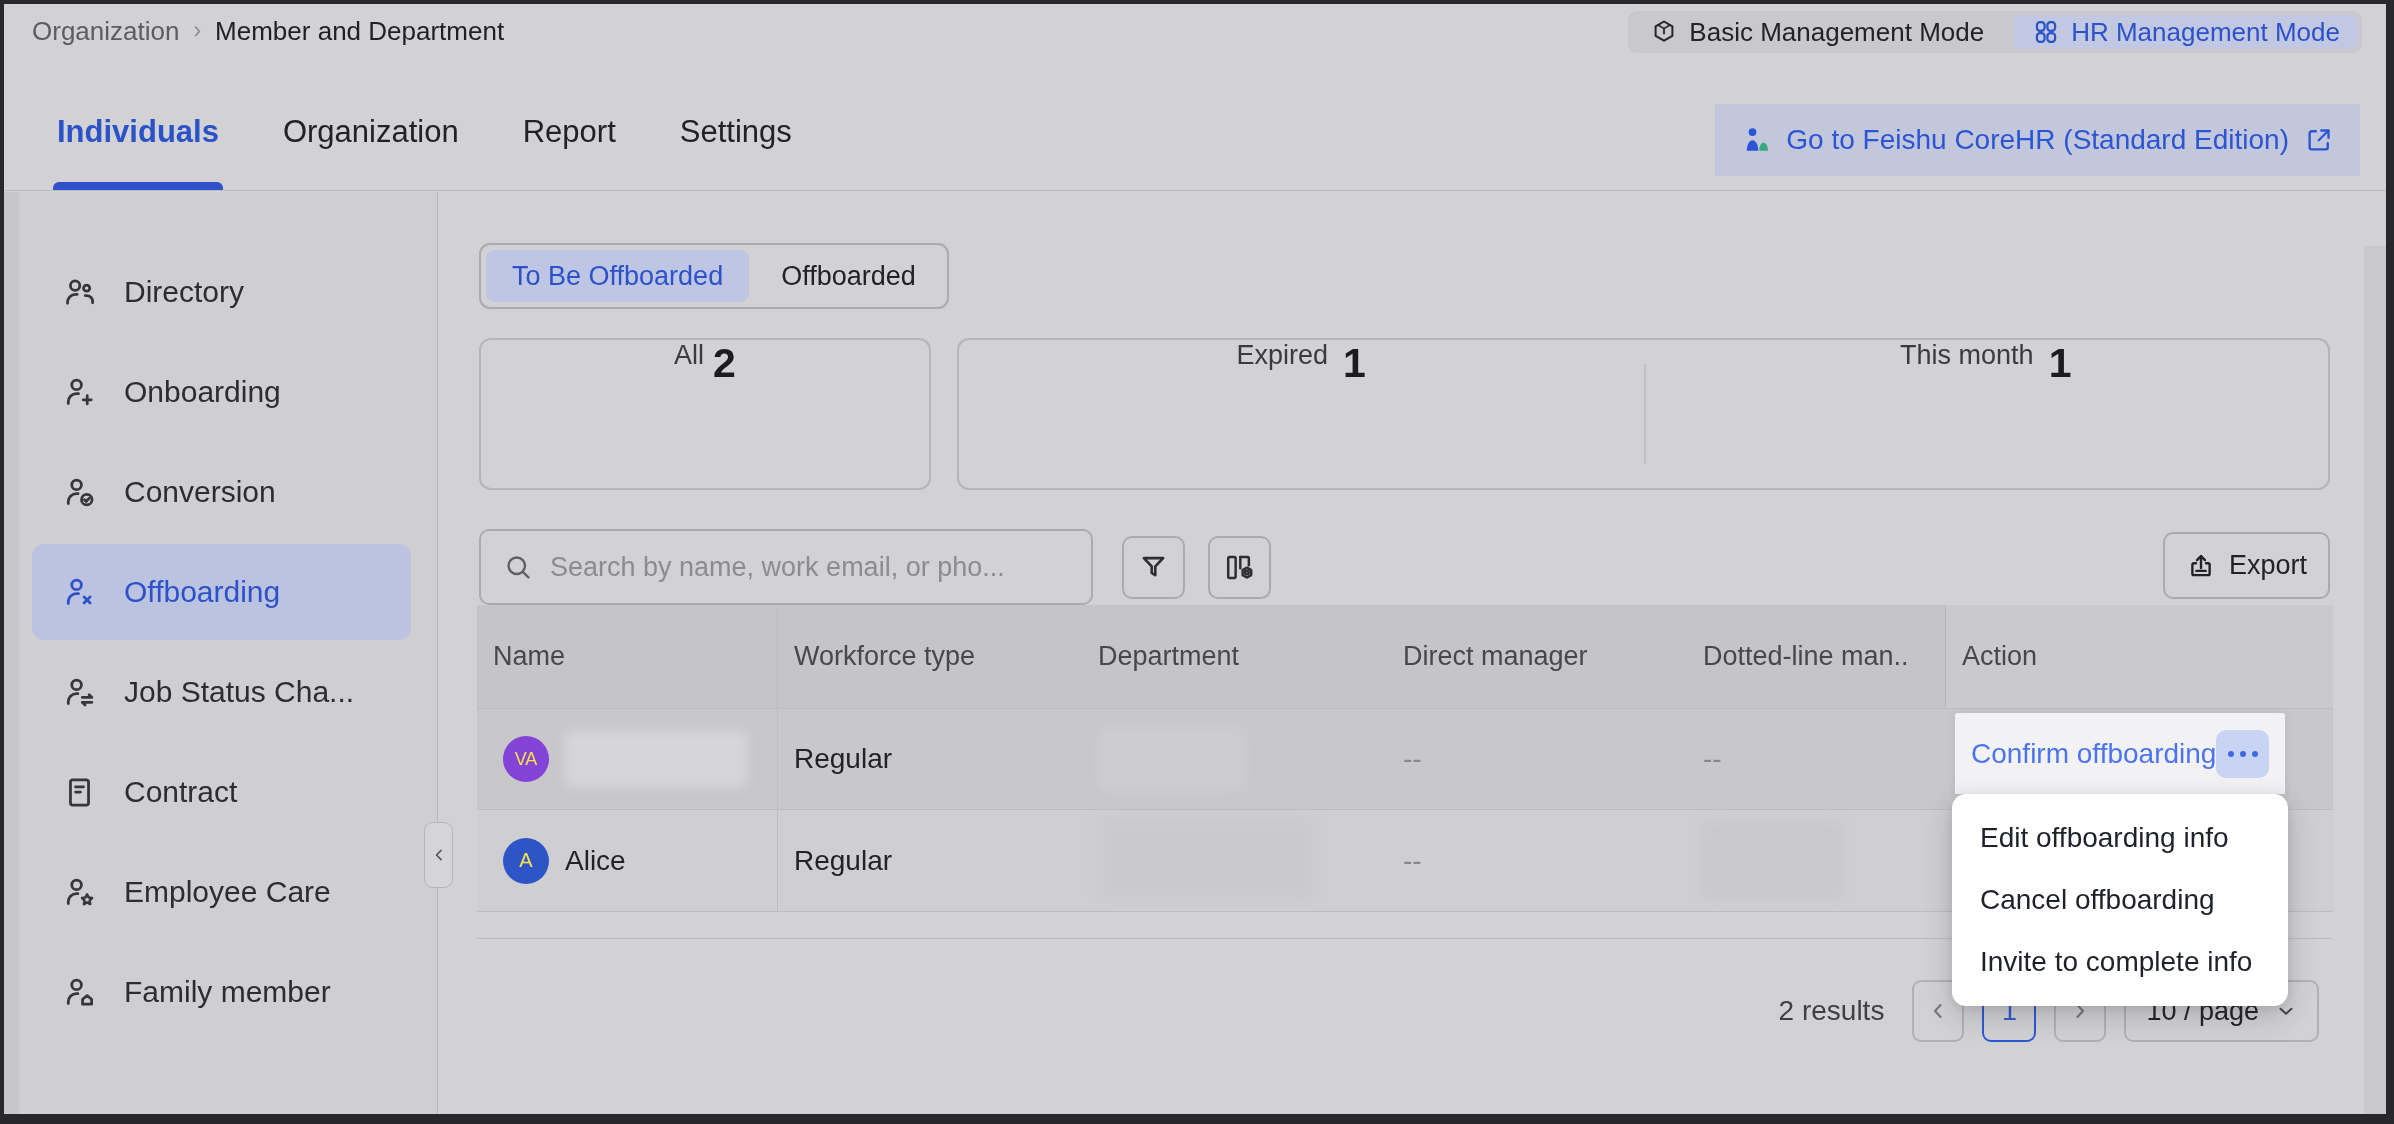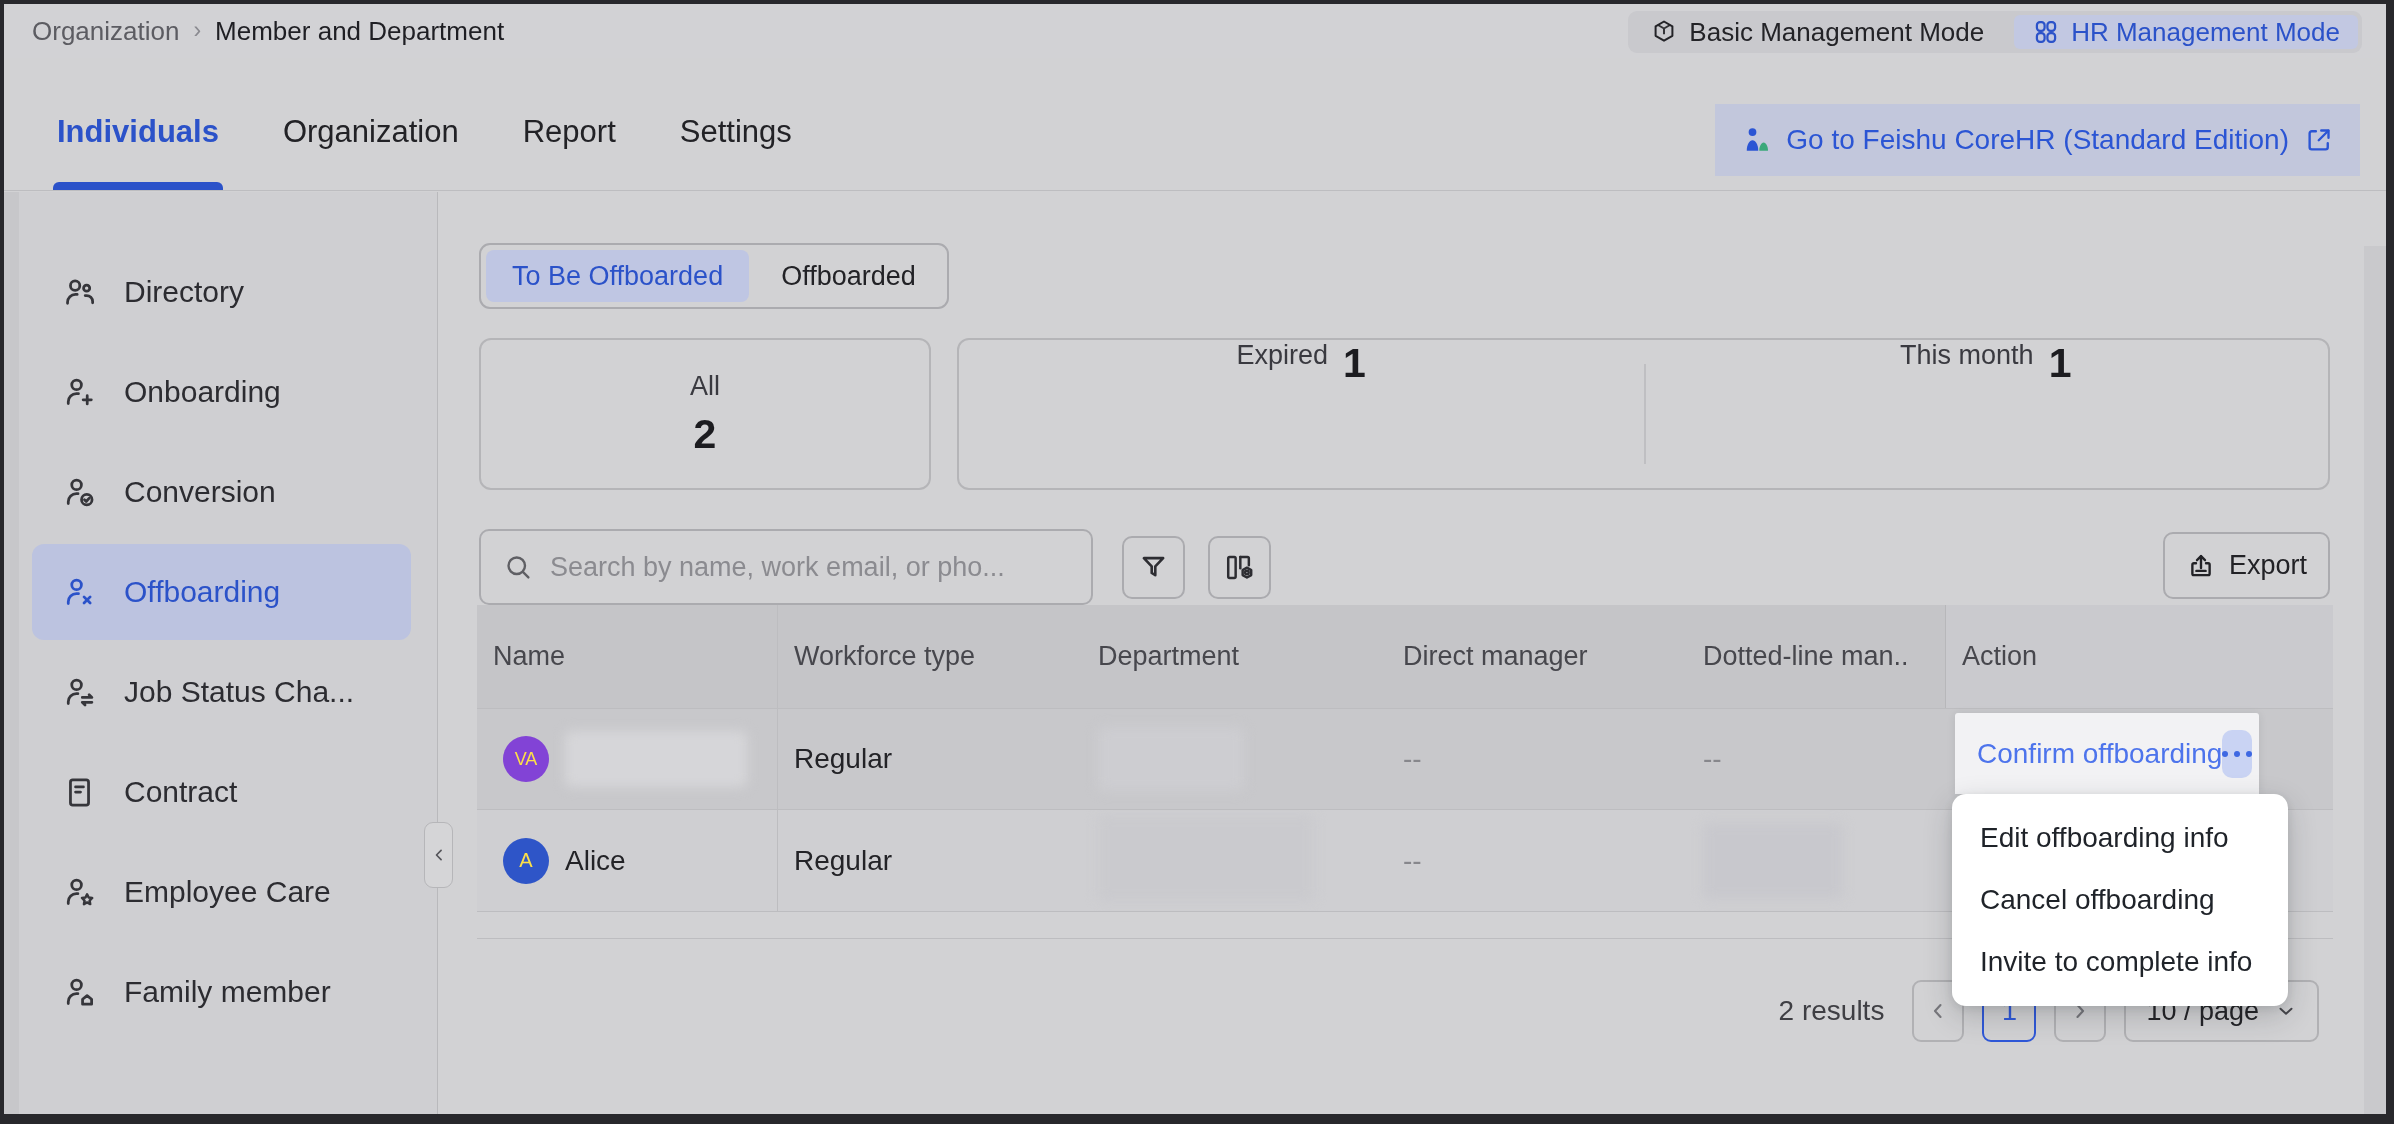--- a/index.html
+++ b/index.html
@@ -41,21 +41,21 @@
   .content { position:absolute; left:435px; top:188px; right:0; bottom:0; }
   .scroll-gutter { position:absolute; right:0; top:54px; bottom:0; width:22px; background:#c9c9cc; z-index:2; }
 
   .seg-toggle { position:absolute; left:40px; top:51px; height:66px; border:2px solid #ababaf; border-radius:11px; display:flex; align-items:center; padding:0 5px; gap:6px; }
   .seg-pill { height:52px; display:flex; align-items:center; padding:0 26px; border-radius:8px; font-size:27px; cursor:pointer; white-space:nowrap; }
   .seg-pill.active { background:#bfc6e3; color:#2b52c9; }
   .seg-pill.inactive { color:#222226; }
 
   .stats { position:absolute; left:40px; top:146px; right:56px; height:152px; display:flex; gap:26px; }
   .stat-card { border:2px solid #b5b5b8; border-radius:12px; cursor:pointer; }
-  .stat-single { width:452px; display:flex; flex-direction:column; align-items:center; justify-content:center; gap:9px; }
+  .stat-single { width:452px; display:flex; align-items:flex-start; justify-content:center; gap:9px; }
   .stat-multi { flex:1; display:flex; }
   .stat-section { flex:1; display:flex; flex-direction:row; align-items:flex-start; justify-content:center; gap:15px; position:relative; cursor:pointer; }
   .stat-section + .stat-section::before { content:""; position:absolute; left:0; top:24px; bottom:24px; width:2px; background:#bfbfc2; }
   .stat-label { font-size:27px; color:#3a3a40; }
   .stat-value { font-size:41px; font-weight:bold; color:#1c1c20; }
 
   .search-box { position:absolute; left:40px; top:337px; width:614px; height:76px; border:2px solid #ababaf; border-radius:10px; display:flex; align-items:center; gap:17px; padding:0 22px; color:#5f5f64; }
   .search-box svg { width:30px; height:30px; flex:none; }
   .search-box input { flex:1; border:none; background:transparent; outline:none; font-size:27px; color:#222226; font-family:"Liberation Sans", sans-serif; min-width:0; }
   .search-box input::placeholder { color:#8b8b90; }
@@ -92,21 +92,21 @@
   
   .pagination { position:absolute; right:67px; top:787px; height:64px; display:flex; align-items:center; gap:18px; z-index:3; }
   .results-label { font-size:28px; color:#3f3f44; margin-right:10px; }
   .page-btn { width:52px; height:62px; border:2px solid #b1b1b4; border-radius:9px; display:flex; align-items:center; justify-content:center; color:#77777c; cursor:pointer; background:transparent; }
   .page-btn svg { width:24px; height:24px; }
   .page-btn.current { width:54px; border-color:#2f58d8; color:#2f58d8; font-size:27px; }
   .page-size { height:62px; border:2px solid #b1b1b4; border-radius:9px; display:flex; align-items:center; gap:16px; padding:0 20px; color:#232327; font-size:27px; cursor:pointer; }
   .page-size svg { width:22px; height:22px; color:#45454a; }
 
   
-  .action-panel { position:absolute; left:1516px; top:521px; width:304px; height:81px; background:#f2f2f4; display:flex; align-items:center; padding:0 22px; z-index:25; box-shadow:0 1px 8px rgba(31,35,41,.10); border-radius:3px 3px 0 0; }
+  .action-panel { position:absolute; left:1516px; top:521px; width:330px; height:81px; background:#f2f2f4; display:flex; align-items:center; padding:0 16px; z-index:25; box-shadow:0 1px 8px rgba(31,35,41,.10); border-radius:3px 3px 0 0; }
   .confirm-link { color:#4d74ec; font-size:28px; cursor:pointer; white-space:nowrap; }
   .more-btn { margin-left:auto; width:56px; height:48px; border-radius:10px; background:#c9d3f3; display:flex; align-items:center; justify-content:center; gap:6px; cursor:pointer; }
   .more-btn i { width:6px; height:6px; border-radius:50%; background:#3e68e2; }
   .dropdown { position:absolute; left:1513px; top:602px; width:336px; background:#ffffff; border-radius:14px; box-shadow:0 10px 30px rgba(31,35,41,.20), 0 2px 8px rgba(31,35,41,.10); padding:13px 0; z-index:30; }
   .menu-item { height:62px; display:flex; align-items:center; padding:0 28px; font-size:28px; color:#1f2329; cursor:pointer; white-space:nowrap; }
 </style>
 </head>
 <body>
 
 <div class="app">

